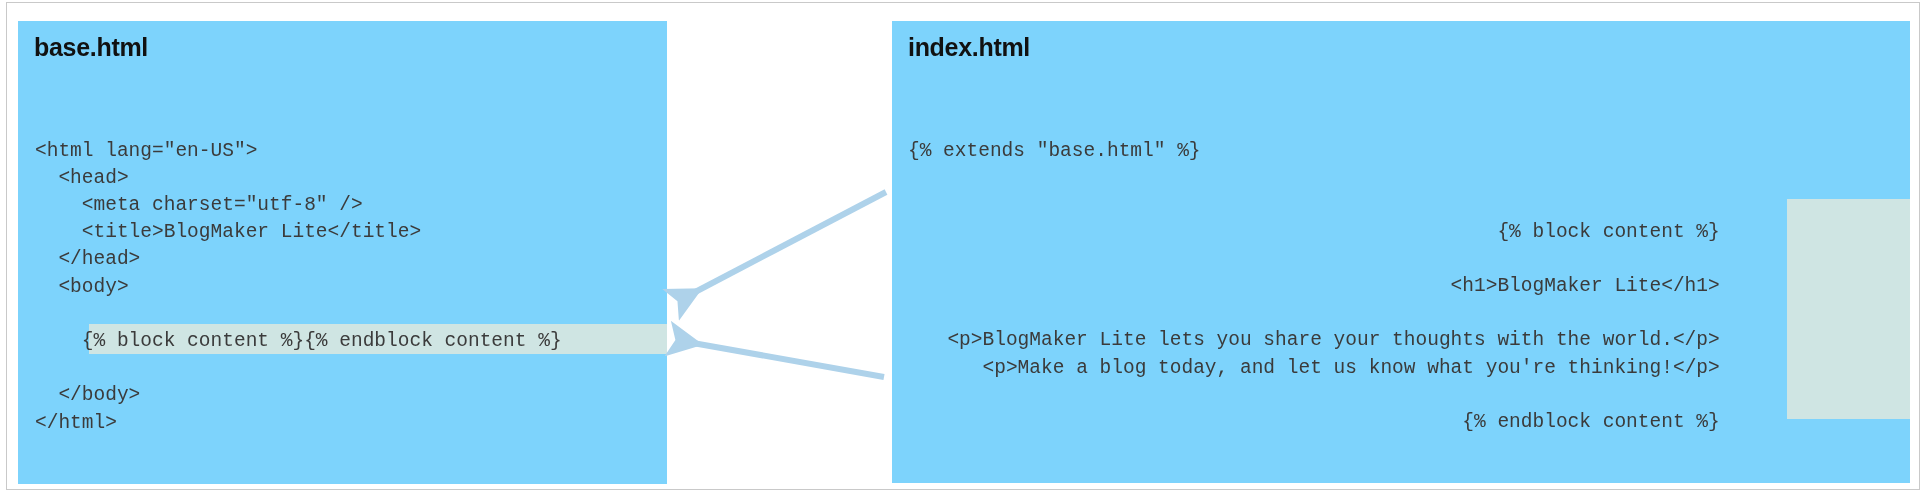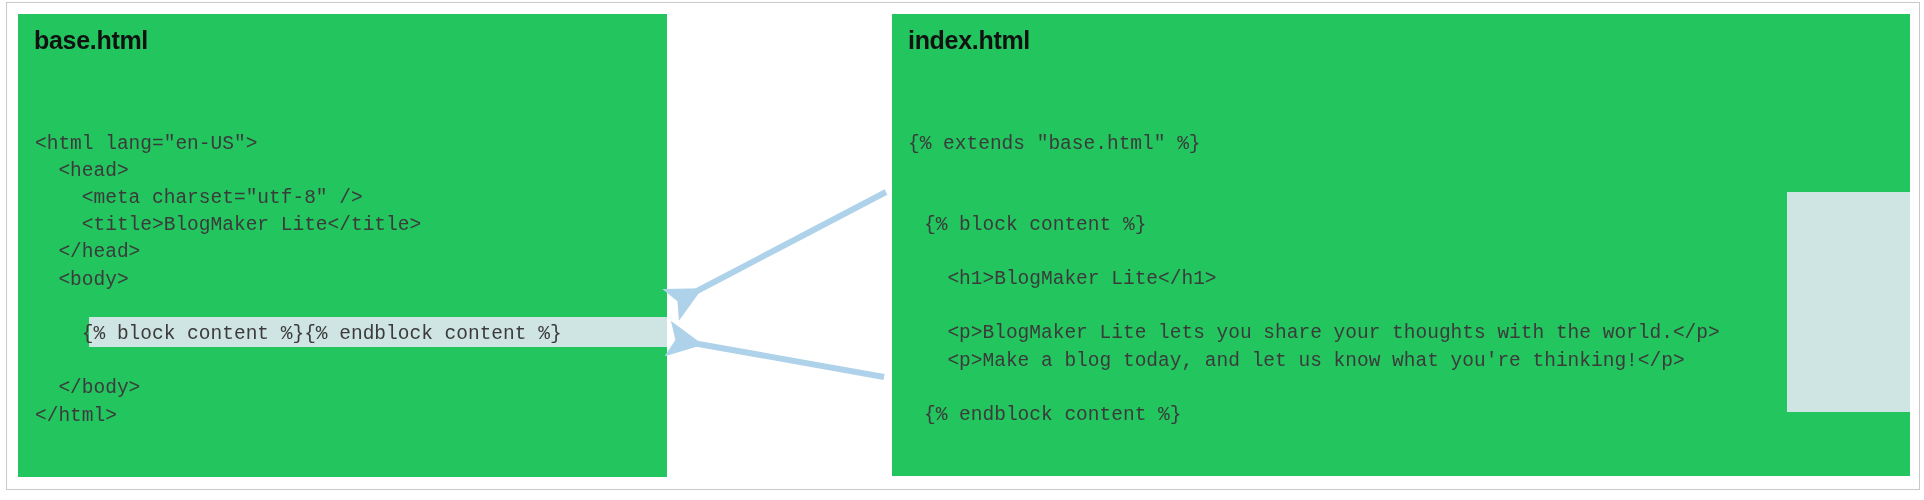--- a/index.html
+++ b/index.html
@@ -30,37 +30,39 @@
     width: 1914px;
     height: 488px;
     border: 1px solid #c9c9c9;
     box-sizing: border-box;
     background: #ffffff;
     pointer-events: none;
   }
 
   .panel {
     position: absolute;
-    background: #22c55e;
+    background: #7dd3fc;
     box-sizing: border-box;
     overflow: hidden;
+    margin-top: 7px;
   }
 
   #panel-base {
     left: 18px;
     top: 14px;
     width: 649px;
     height: 463px;
   }
 
   #panel-index {
     left: 892px;
     top: 14px;
     width: 1018px;
     height: 462px;
+    text-align: right;
   }
 
   .panel-title {
     position: absolute;
     left: 16px;
     top: 12px;
     font-family: "Liberation Sans", sans-serif;
     font-weight: bold;
     font-size: 25px;
     letter-spacing: -0.3px;

